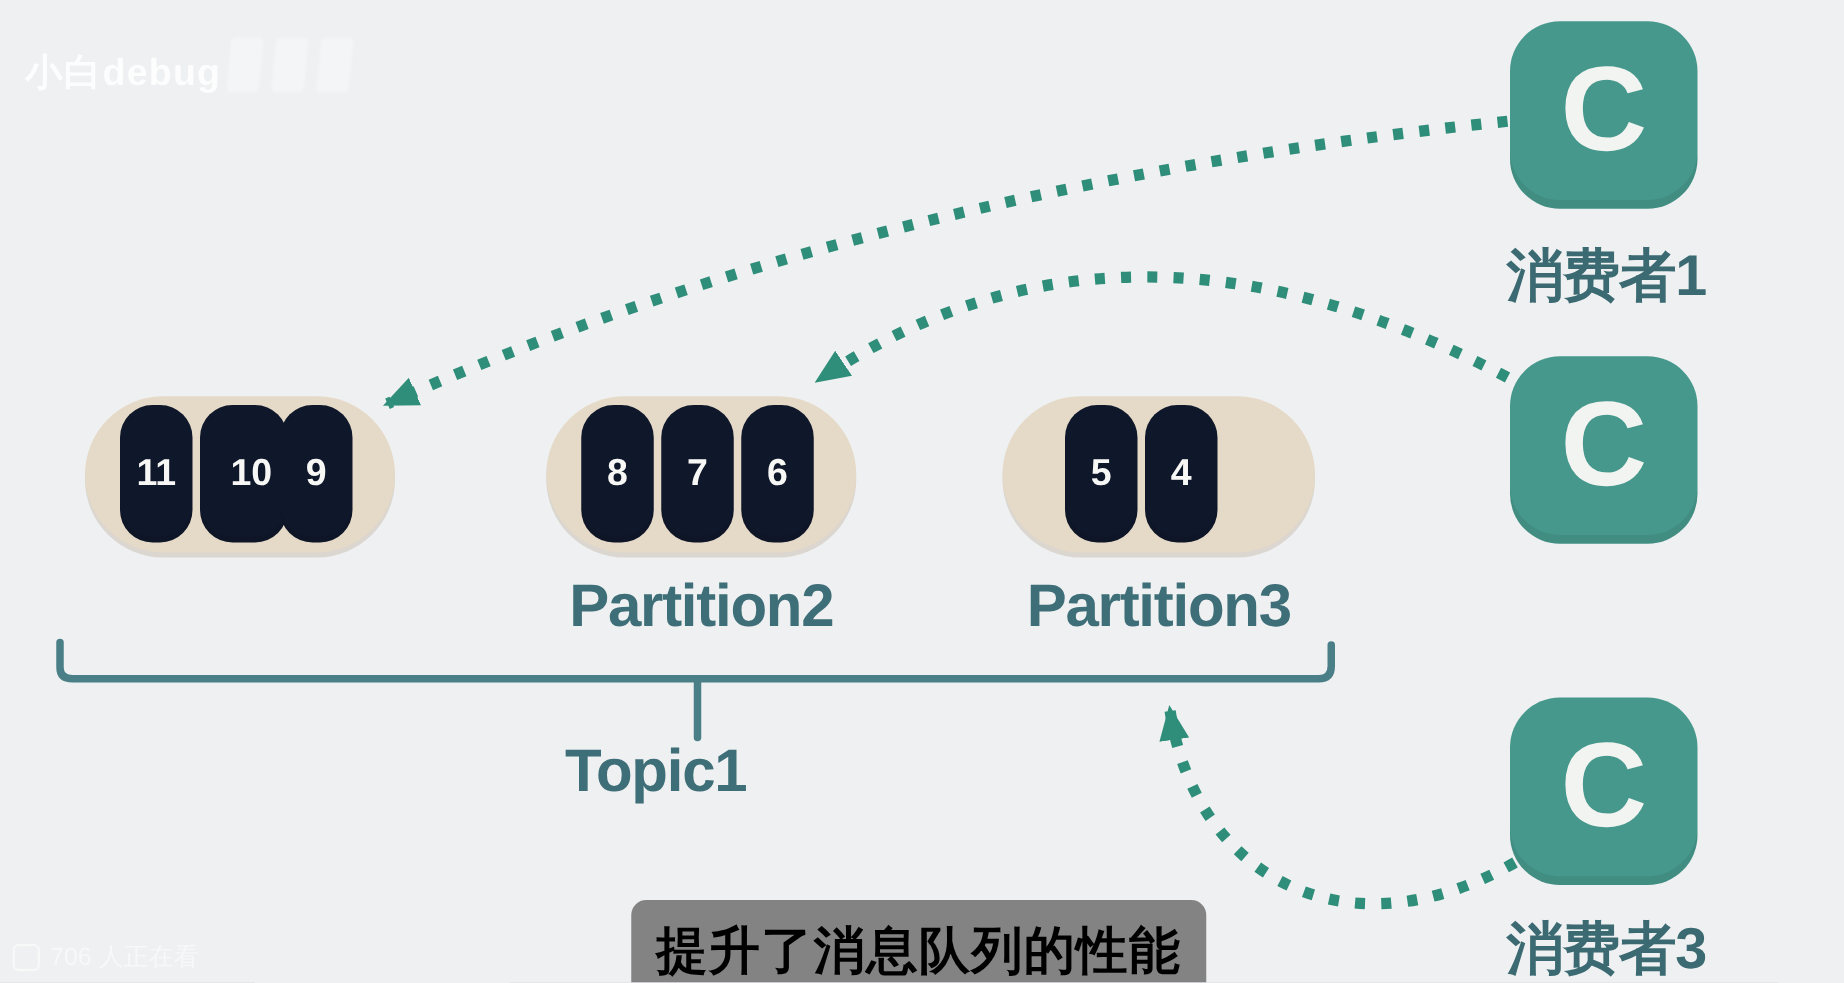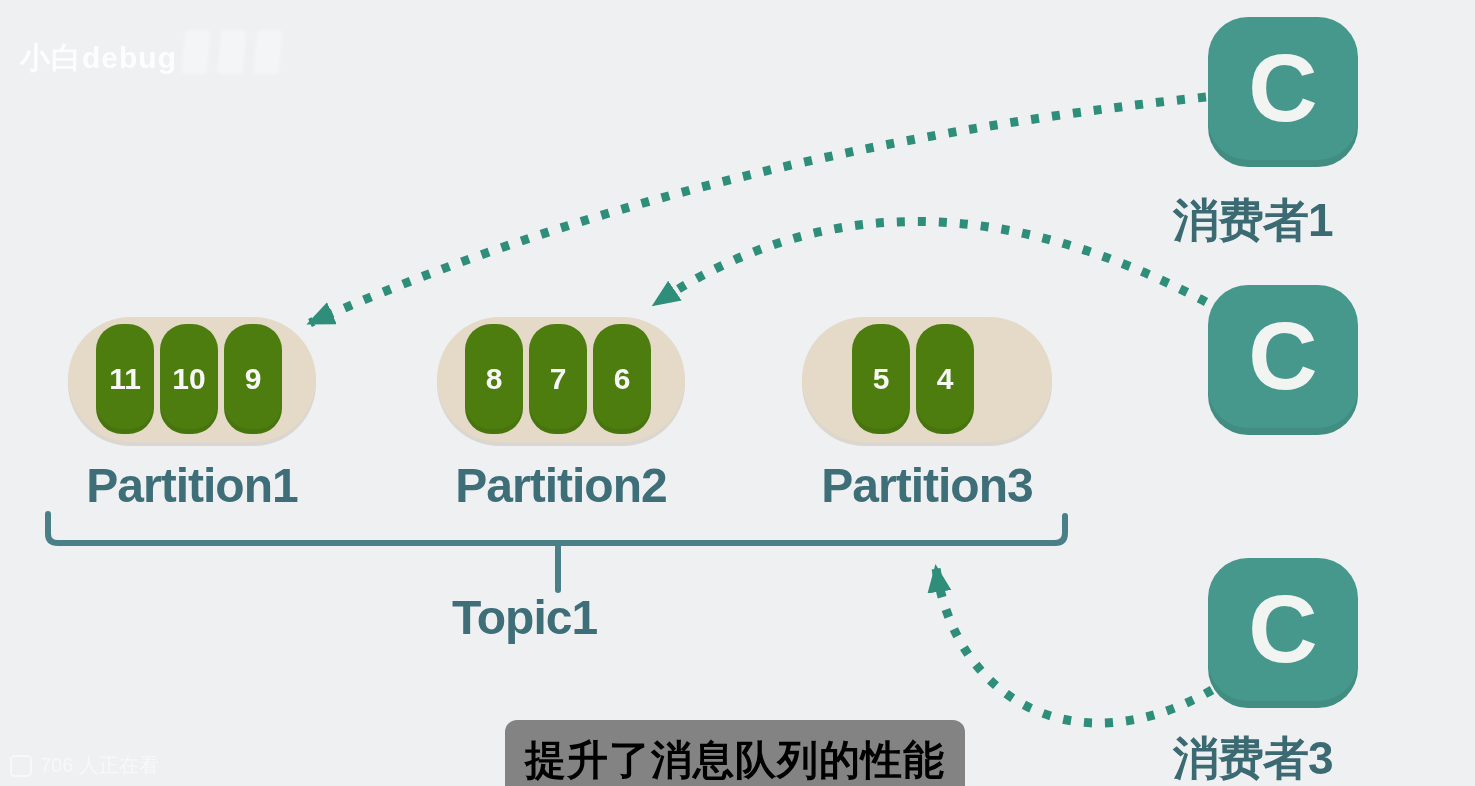--- a/index.html
+++ b/index.html
@@ -6,32 +6,32 @@
   .stage{
     position:relative;width:1475px;height:786px;overflow:hidden;
     background:#eef0f1;
     font-family:"Liberation Sans","DejaVu Sans",sans-serif;
   }
   .overlay{position:absolute;left:0;top:0;width:1475px;height:786px;z-index:1;}
 
   
   .pill{position:absolute;top:317px;height:125px;background:#e5d9c7;border-radius:63px;z-index:2;
         box-shadow:0 4px 0 rgba(176,156,128,0.30);}
-  .chip{position:absolute;top:7px;width:58px;height:110px;background:#4d7c0f;border-radius:26px;
+  .chip{position:absolute;top:7px;width:58px;height:110px;background:#0f172a;border-radius:26px;
         color:#f7f8f6;font-weight:bold;font-size:30px;display:flex;align-items:center;justify-content:center;
         box-shadow:inset 0 -5px 0 rgba(0,0,0,0.06);}
   .plabel{position:absolute;top:458px;width:280px;text-align:center;font-size:48px;font-weight:bold;
         color:#3e6e78;z-index:2;letter-spacing:-1px;}
 
   
   .cbox{position:absolute;left:1208px;width:150px;height:150px;background:#46988c;border-radius:40px;
         display:flex;align-items:center;justify-content:center;z-index:2;
         box-shadow:inset 0 -7px 0 rgba(0,0,0,0.07);}
   .cletter{color:#f2f4f1;font-size:96px;font-weight:bold;line-height:1;margin-top:-8px;}
-  .clabel{position:absolute;left:1173px;width:224px;text-align:left;font-size:46px;font-weight:bold;
+  .clabel{position:absolute;left:1173px;width:224px;text-align:center;font-size:46px;font-weight:bold;
         color:#3b6a72;z-index:2;letter-spacing:-1px;}
 
   .topic-label{position:absolute;left:452px;top:590px;width:216px;text-align:left;
         font-size:48px;font-weight:bold;color:#3e6e78;z-index:2;letter-spacing:-1px;}
 
   
   .subtitle{position:absolute;left:505px;top:720px;background:rgba(122,122,122,0.92);color:#000000;
         font-size:41px;font-weight:bold;line-height:46px;padding:17px 20px;border-radius:12px;z-index:4;
         letter-spacing:1px;}
 
@@ -65,24 +65,23 @@
     <path d="M 1206 97 Q 700 150 310 323" fill="none" stroke="#2f8e7a" stroke-width="9" stroke-dasharray="8 13" marker-end="url(#ah)"></path>
     <path d="M 1206 302 Q 898 140 655 304" fill="none" stroke="#2f8e7a" stroke-width="9" stroke-dasharray="8 13" marker-end="url(#ah)"></path>
     <path d="M 1212 690 C 1075 768 955 700 936 568" fill="none" stroke="#2f8e7a" stroke-width="9" stroke-dasharray="8 13" marker-end="url(#ah)"></path>
   </svg>
 
   <div class="wm-tl">小白debug</div>
   <div class="wm-stamp"><i></i><i></i><i></i></div>
 
   <div class="pill" style="left:68px;width:248px;">
     <span class="chip" style="left:28px;">11</span>
-    <span class="chip" style="left:92px;">10</span>
+    <span class="chip" style="left:92px;padding-left:12px;">10</span>
     <span class="chip" style="left:156px;">9</span>
   </div>
-  <div class="plabel" style="left:52px;">Partition1</div>
 
   <div class="pill" style="left:437px;width:248px;">
     <span class="chip" style="left:28px;">8</span>
     <span class="chip" style="left:92px;">7</span>
     <span class="chip" style="left:156px;">6</span>
   </div>
   <div class="plabel" style="left:421px;">Partition2</div>
 
   <div class="pill" style="left:802px;width:250px;">
     <span class="chip" style="left:50px;">5</span>

